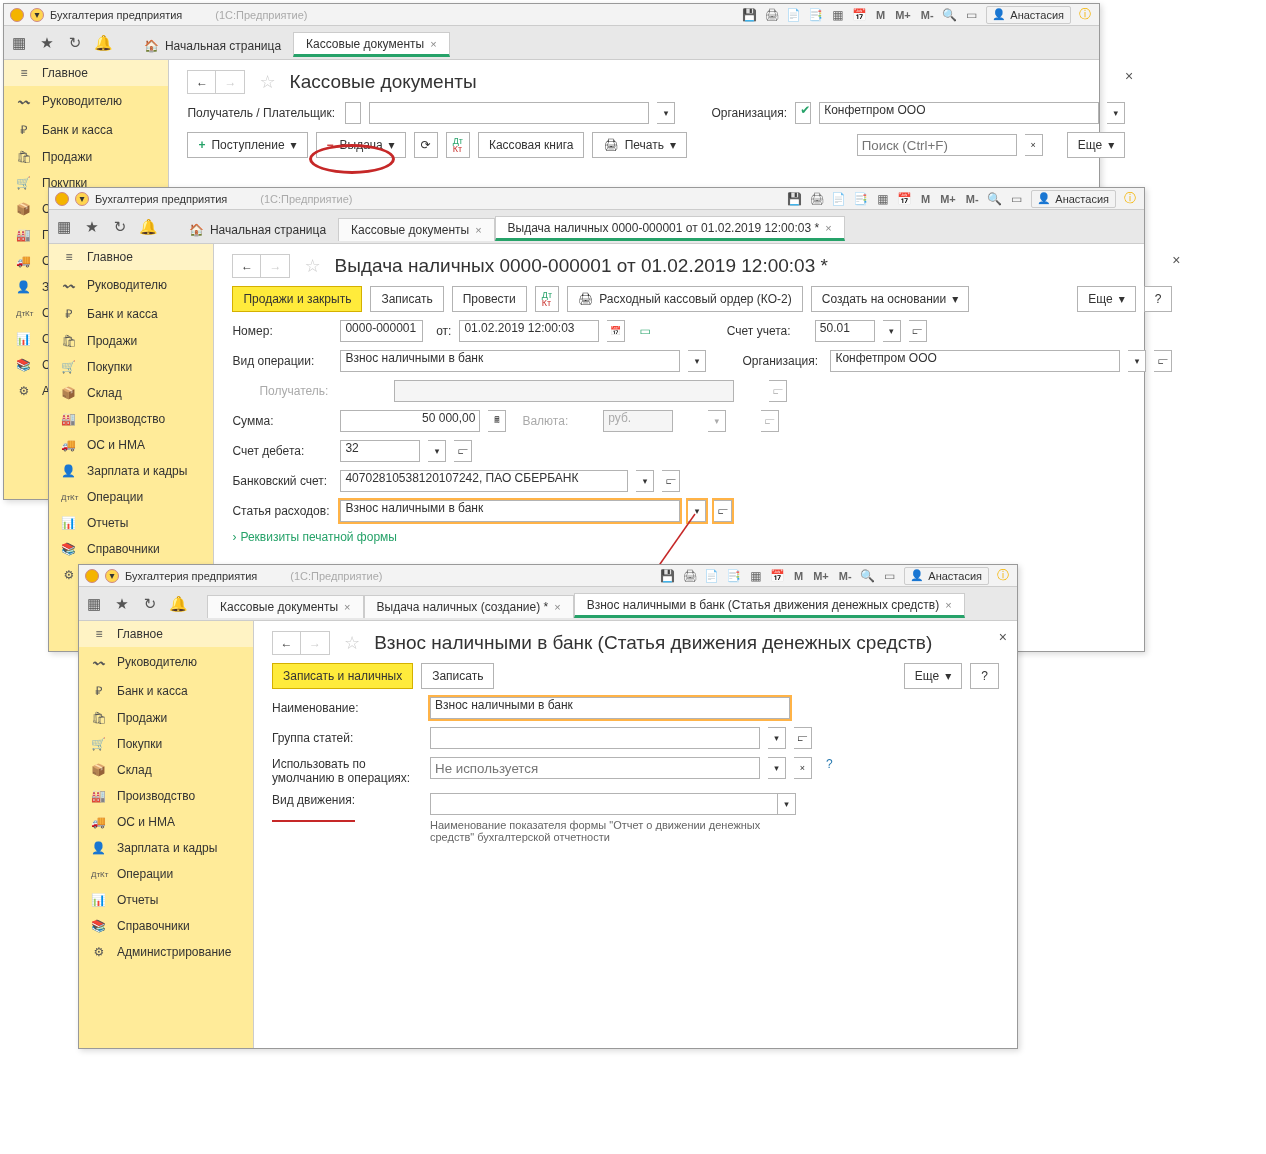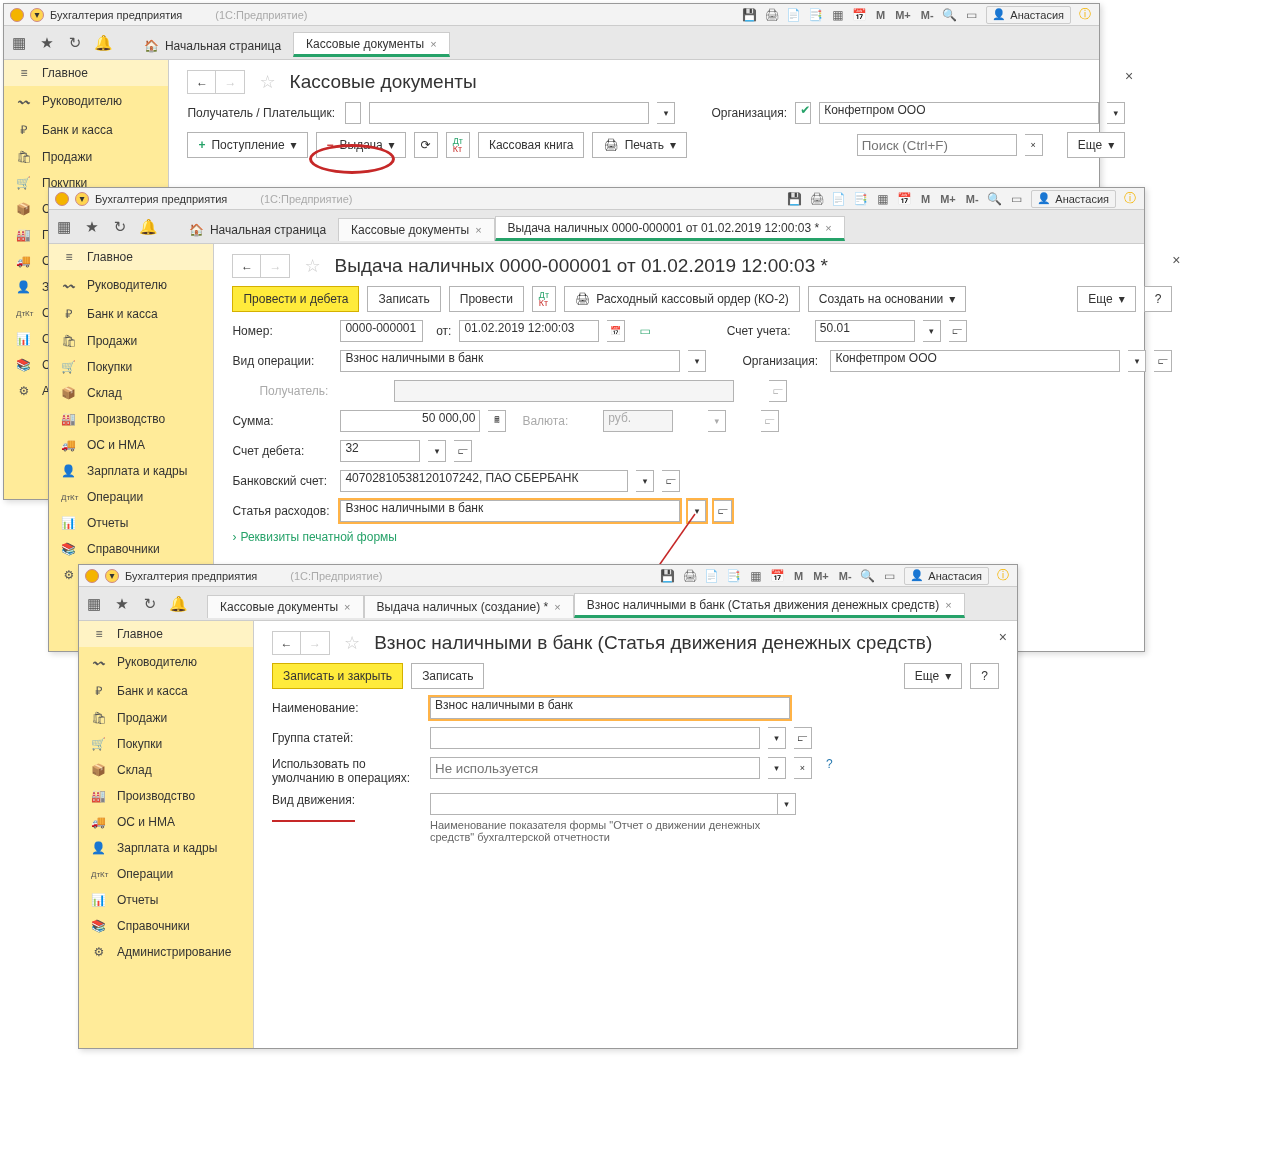--- a/index.html
+++ b/index.html
@@ -307,21 +307,21 @@
       <span class="close-x">×</span>
       <div class="topnav">
         <div style="display:flex;border:1px solid #ccc;">
             <div class="navbtn" style="border:none;border-right:1px solid #ccc">←</div>
             <div class="navbtn" style="border:none;color:#ccc">→</div>
           </div>
         <span class="star">☆</span>
         <h2 class="title">Выдача наличных 0000-000001 от 01.02.2019 12:00:03 *</h2>
       </div>
       <div class="form-row">
-        <span class="btn yellow">Провести и дебета</span>
+        <span class="btn yellow">Продажи и закрыть</span>
         <span class="btn">Записать</span>
         <span class="btn">Провести</span>
         <span class="btn" style="padding:0 6px;">
             <span class="dtkt"><span class="d">Дт</span><br><span class="k">Кт</span></span>
           </span>
         <span class="btn">
             <span>🖨</span>
             <span>Расходный кассовый ордер (КО-2)</span>
           </span>
         <span class="btn">
@@ -337,21 +337,21 @@
       </div>
       <div class="form-row">
         <span class="lbl" style="width:100px">Номер:</span>
         <span class="input" style="width:83px">0000-000001</span>
         <span style="width:20px;text-align:right">от:</span>
         <span class="input" style="width:140px">01.02.2019 12:00:03</span>
           <span class="drop">📅</span>
         <span style="margin-left:6px;color:#26a269">▭</span>
         <span style="width:60px"></span>
         <span style="width:80px">Счет учета:</span>
-        <span class="input" style="width:100px">50.01</span>
+        <span class="input" style="width:60px">50.01</span>
           <span class="drop">▾</span>
           <span class="drop">⫍</span>
       </div>
       <div class="form-row">
         <span class="lbl" style="width:100px">Вид операции:</span>
         <span class="input" style="width:340px">Взнос наличными в банк</span>
           <span class="drop">▾</span>
         <span style="width:20px"></span>
         <span style="width:80px">Организация:</span>
         <span class="input" style="width:290px">Конфетпром ООО</span>
@@ -512,21 +512,21 @@
       <span class="close-x">×</span>
       <div class="topnav">
         <div style="display:flex;border:1px solid #ccc;">
             <div class="navbtn" style="border:none;border-right:1px solid #ccc">←</div>
             <div class="navbtn" style="border:none;color:#ccc">→</div>
           </div>
         <span class="star">☆</span>
         <h2 class="title">Взнос наличными в банк (Статья движения денежных средств)</h2>
       </div>
       <div class="form-row">
-        <span class="btn yellow">Записать и закрыть</span>
+        <span class="btn yellow">Записать и наличных</span>
         <span class="btn">Записать</span>
         <span style="flex:1"></span>
         <span class="btn">
             <span>Еще</span>
             <span>▾</span>
           </span>
         <span class="btn">?</span>
       </div>
       <div class="form-row">
         <span class="lbl">Наименование:</span>

